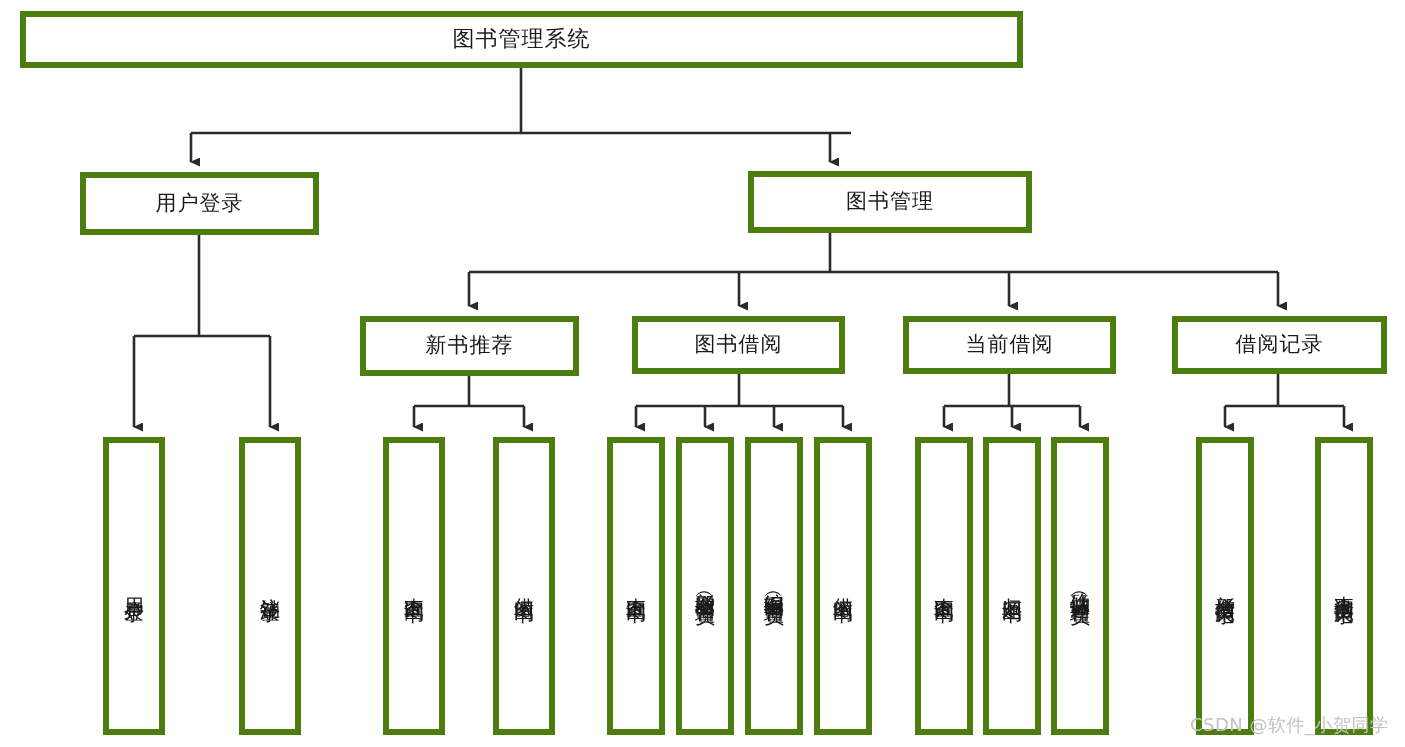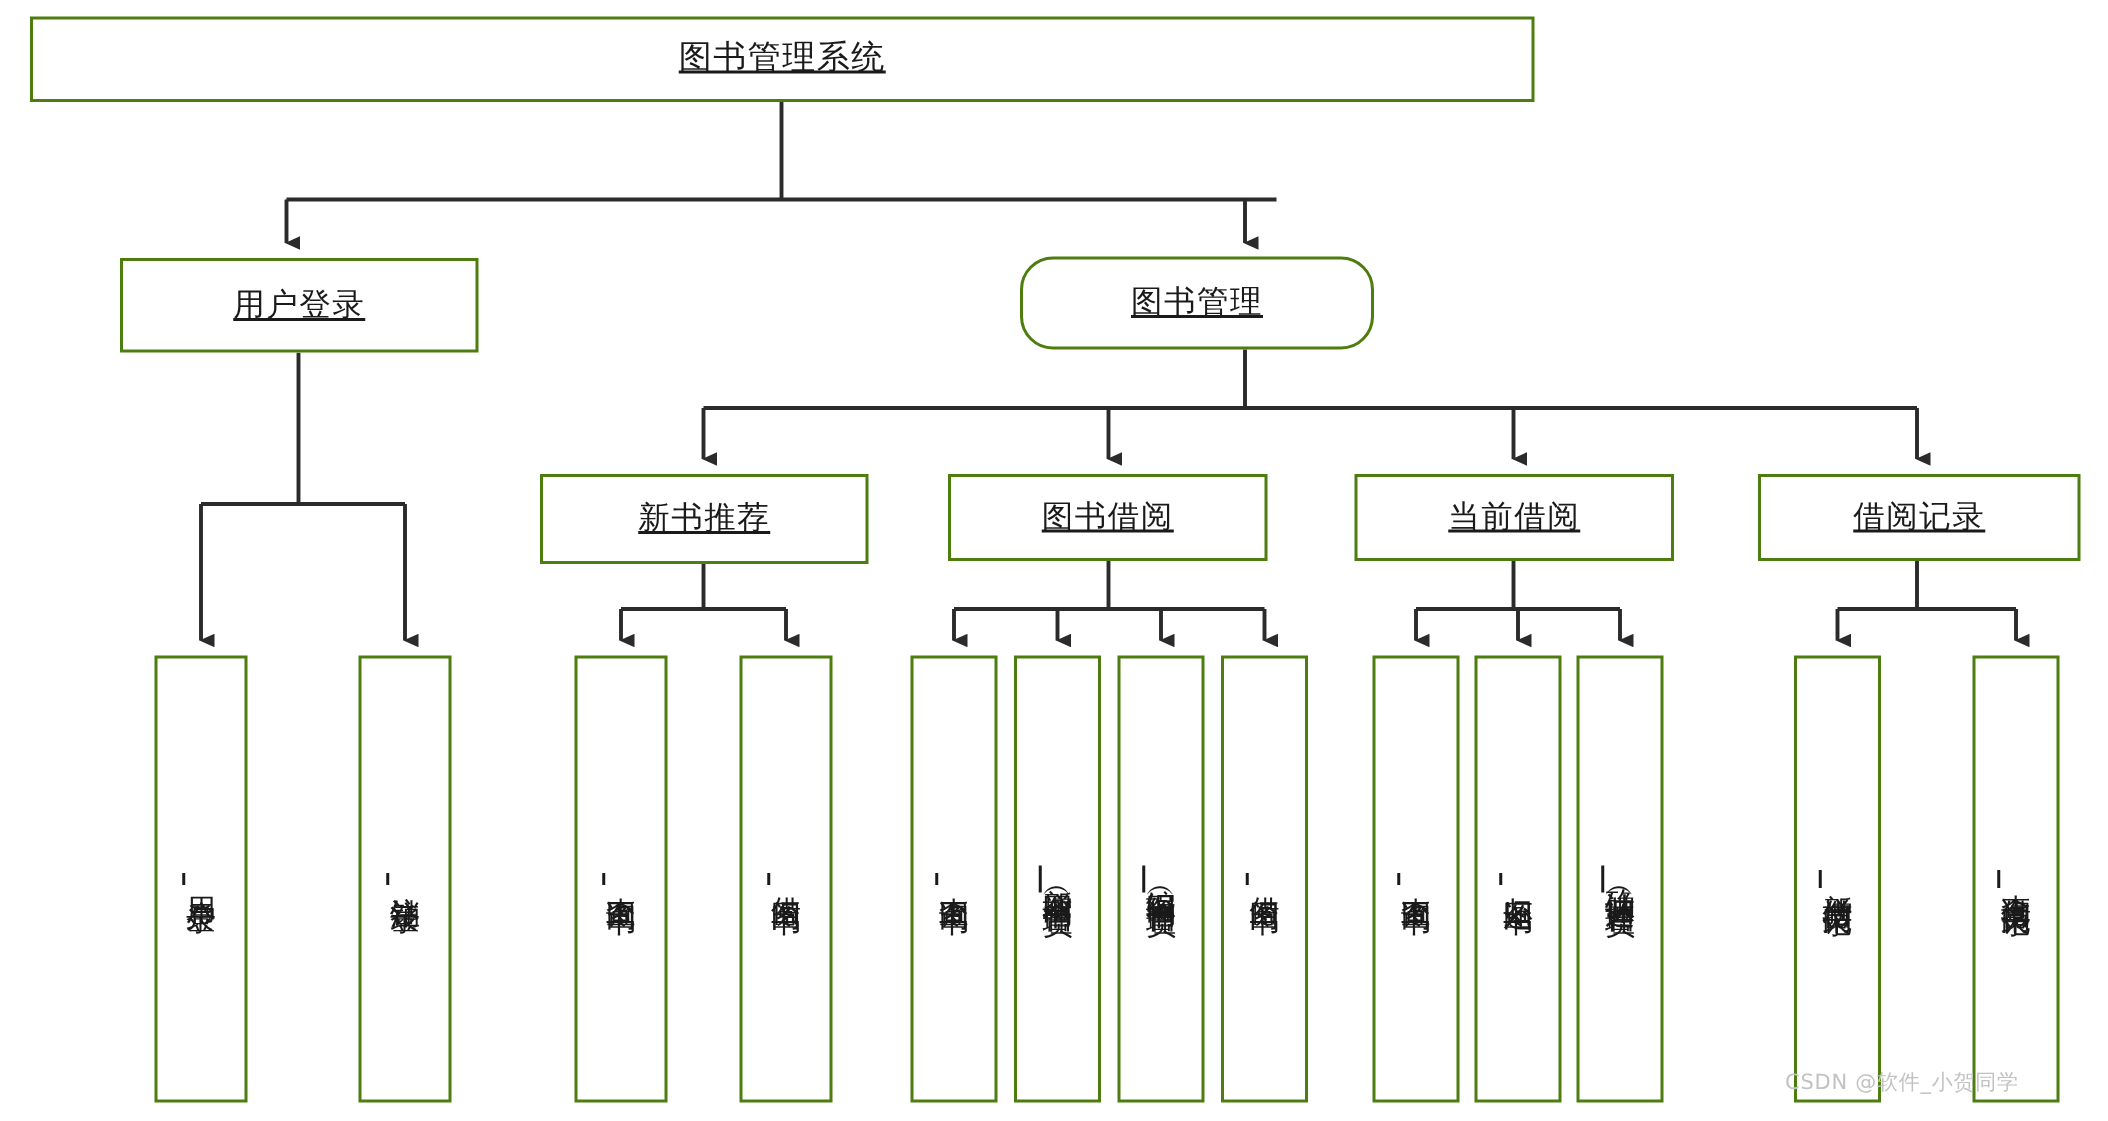--- a/index.html
+++ b/index.html
@@ -22,26 +22,25 @@
     position: absolute;
     left: 0;
     top: 0;
     width: 1405px;
     height: 747px;
   }
   .node {
     position: absolute;
     box-sizing: border-box;
     background: #ffffff;
-    border: 2px solid #4d7c0f;
+    border: 6px solid #4d7c0f;
     display: flex;
     align-items: center;
     justify-content: center;
     color: #1a1a1a;
-    text-decoration: underline;
   }
   .node.horizontal {
     font-size: 21px;
     line-height: 1.2;
     letter-spacing: 1px;
   }
   .node.root {
     font-size: 22px;
   }
   .node.vertical {
@@ -57,21 +56,21 @@
   .node.vertical .vlabel {
     writing-mode: vertical-rl;
     text-orientation: upright;
     white-space: nowrap;
     text-align: center;
   }
   #watermark {
     position: absolute;
     left: 1190px;
     top: 713px;
-    font-size: 14px;
+    font-size: 18px;
     color: #c2c2c2;
     white-space: nowrap;
     letter-spacing: 0.5px;
     pointer-events: none;
   }
 </style>
 </head>
 <body>
 
 <div id="diagram-root">
@@ -122,21 +121,21 @@
       <path d="M 1278 374 L 1278 406"></path>
       <path d="M 1225 406 L 1344 406"></path>
       <path d="M 1225 406 L 1225 427" marker-end="url(#arrowhead)"></path>
       <path d="M 1344 406 L 1344 427" marker-end="url(#arrowhead)"></path>
     </g>
   </svg>
 
   <div class="node horizontal root" style="left:20px; top:11px; width:1003px; height:57px;">图书管理系统</div>
 
   <div class="node horizontal" style="left:80px; top:172px; width:239px; height:63px;">用户登录</div>
-  <div class="node horizontal" style="left:680px; top:171px; width:236px; height:62px;border-radius:22px;">图书管理</div>
+  <div class="node horizontal" style="left:748px; top:171px; width:284px; height:62px;">图书管理</div>
 
   <div class="node horizontal" style="left:360px; top:316px; width:219px; height:60px;">新书推荐</div>
   <div class="node horizontal" style="left:632px; top:316px; width:213px; height:58px;">图书借阅</div>
   <div class="node horizontal" style="left:903px; top:316px; width:213px; height:58px;">当前借阅</div>
   <div class="node horizontal" style="left:1172px; top:316px; width:215px; height:58px;">借阅记录</div>
 
   <div class="node vertical" style="left:103px; top:437px; width:62px; height:298px;">
     <span class="vlabel">用户登录</span>
   </div>
   <div class="node vertical" style="left:239px; top:437px; width:62px; height:298px;">

